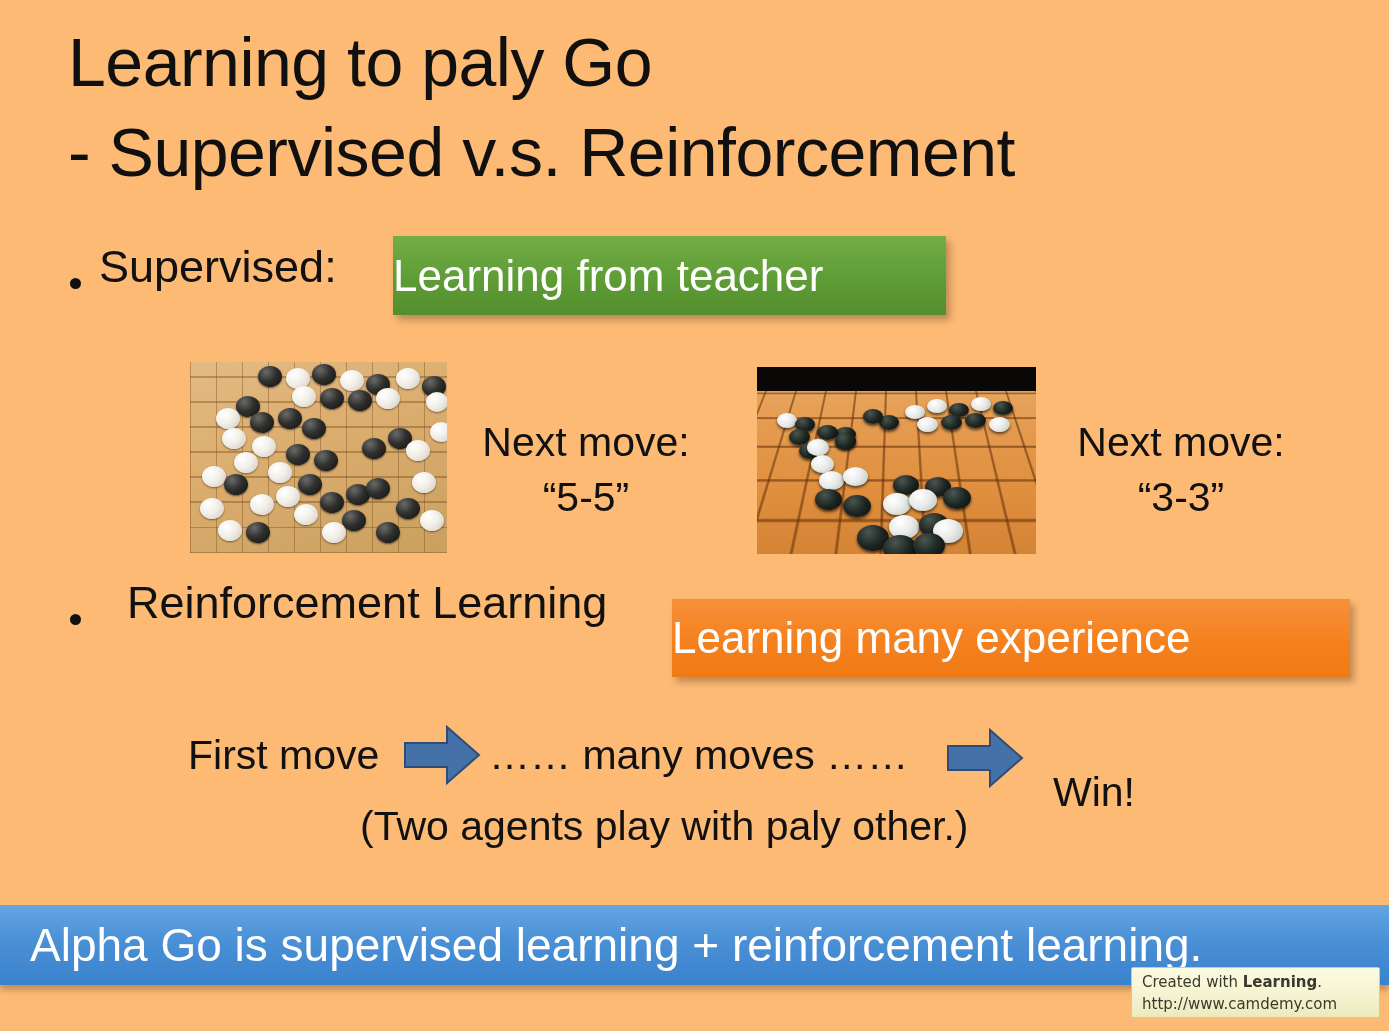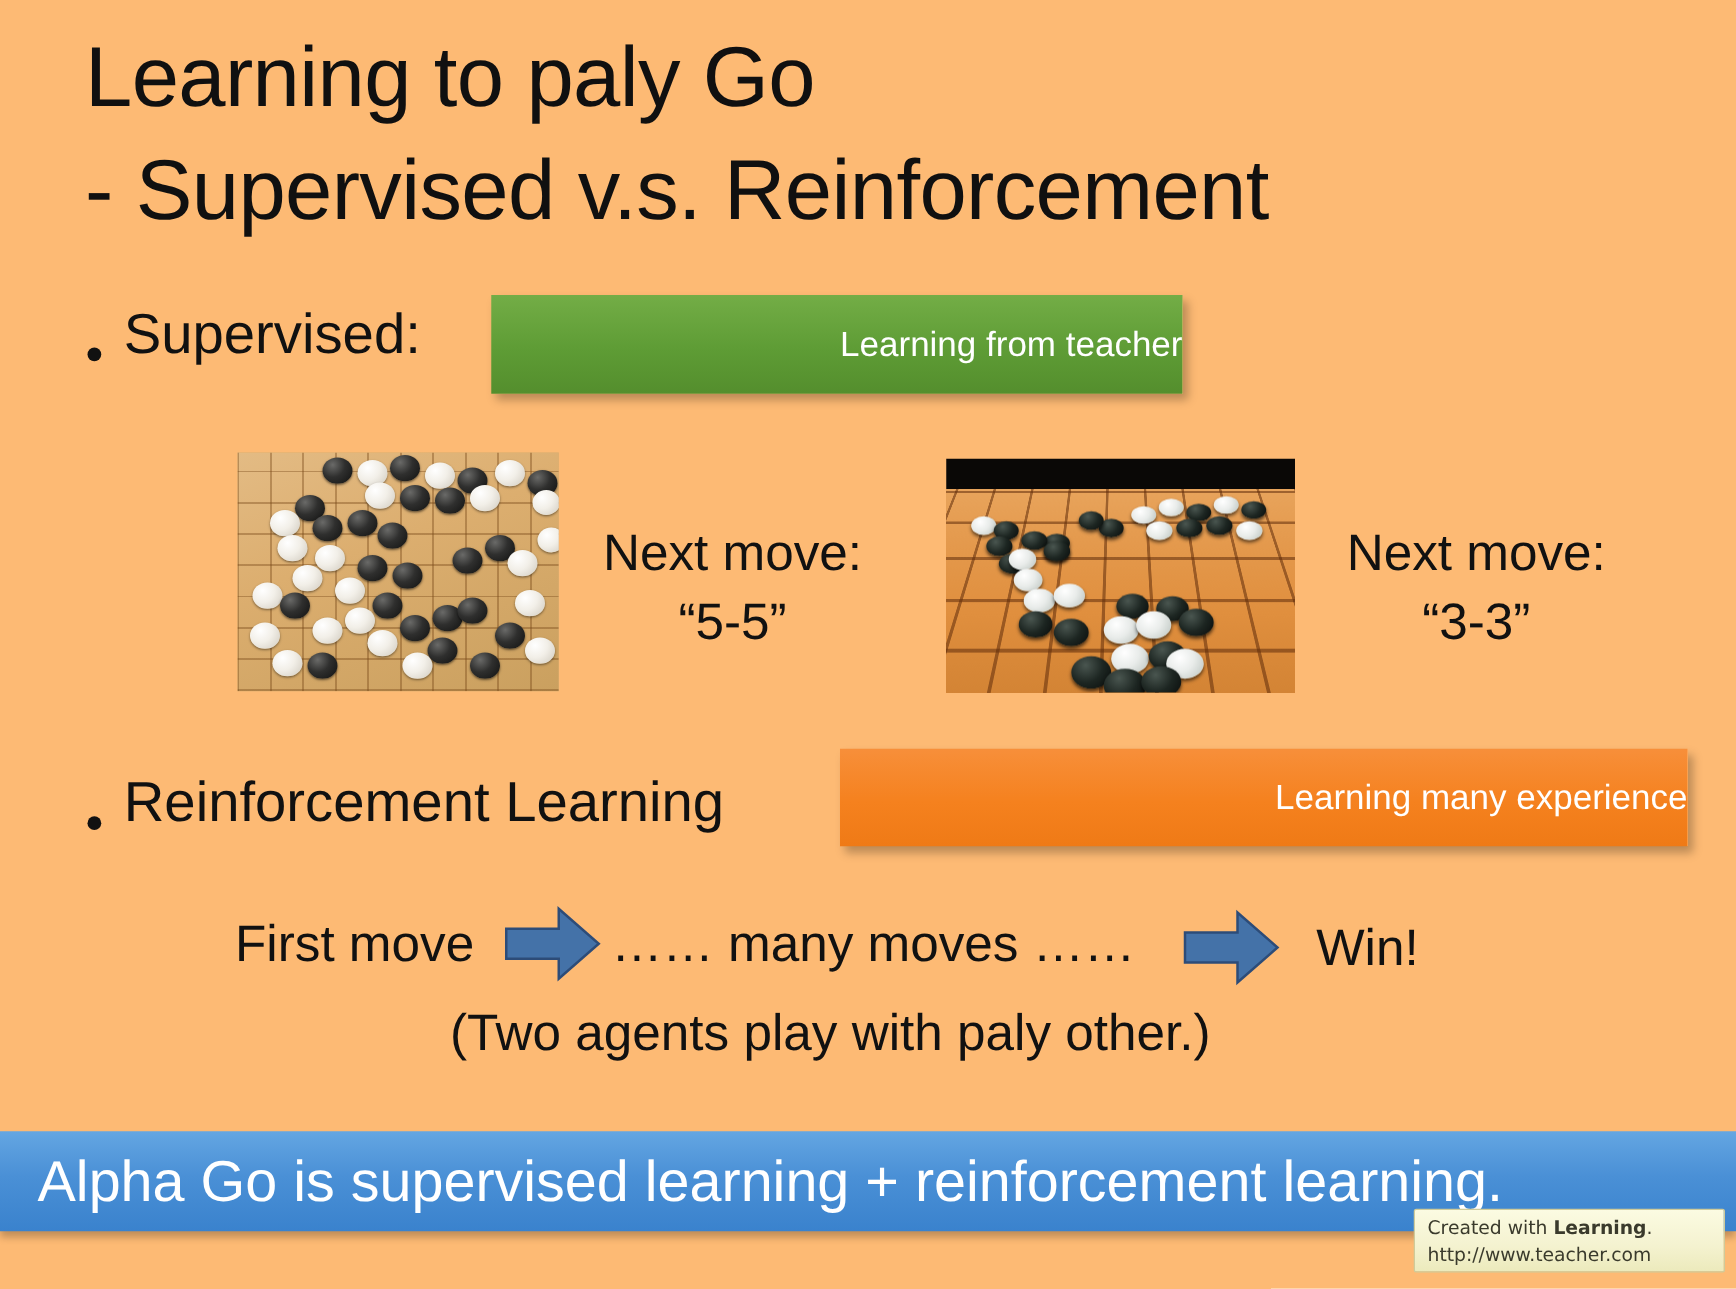--- a/index.html
+++ b/index.html
@@ -47,30 +47,30 @@
     flex: 0 0 auto;
   }
   .bullet-label {
     font-size: 45px;
     color: #111;
     line-height: 1;
     white-space: nowrap;
   }
 
   #sup-row { left: 70px; top: 244px; }
-  #rl-row  { left: 70px; top: 619px; }
+  #rl-row  { left: 70px; top: 580px; gap: 28px; }
 
   
   .callout {
     position: absolute;
     display: flex;
     align-items: center;
-    justify-content: flex-end;
+    justify-content: flex-start;
     color: #ffffff;
-    font-size: 28px;
+    font-size: 44px;
     line-height: 1;
     white-space: nowrap;
     box-shadow: 4px 5px 7px rgba(0,0,0,0.26);
   }
   #green-box {
     left: 393px;
     top: 236px;
     width: 553px;
     height: 79px;
     background: linear-gradient(180deg, #73ad46 0%, #5e9c35 55%, #548e2d 100%);
@@ -164,21 +164,21 @@
   
   .flow-text {
     position: absolute;
     font-size: 41px;
     color: #111;
     line-height: 1;
     white-space: nowrap;
   }
   #first-move { left: 173px; top: 735px; margin-left: 15px; }
   #many-moves { left: 489px; top: 735px; }
-  #win-text   { left: 1053px; top: 738px; text-align: center; }
+  #win-text   { left: 1053px; top: 772px; text-align: center; }
 
   .arrow {
     position: absolute;
     width: 78px;
     height: 62px;
   }
   #arrow-1 { left: 403px;  top: 724px; }
   #arrow-2 { left: 946px;  top: 727px; }
 
   #two-agents {
@@ -375,16 +375,16 @@
   <div id="two-agents">(Two agents play with paly other.)</div>
 
   <div id="blue-banner">
     <span id="banner-text">Alpha Go is supervised learning + reinforcement learning.</span>
   </div>
 
   <div id="evercam-badge">
     <div class="evercam-line">
       <span>Created with </span><span class="evercam-brand">Learning</span><span>.</span>
     </div>
-    <div class="evercam-line">http://www.teacher.com</div>
+    <div class="evercam-line">http://www.camdemy.com</div>
   </div>
 
 </div>
 
 </body></html>

